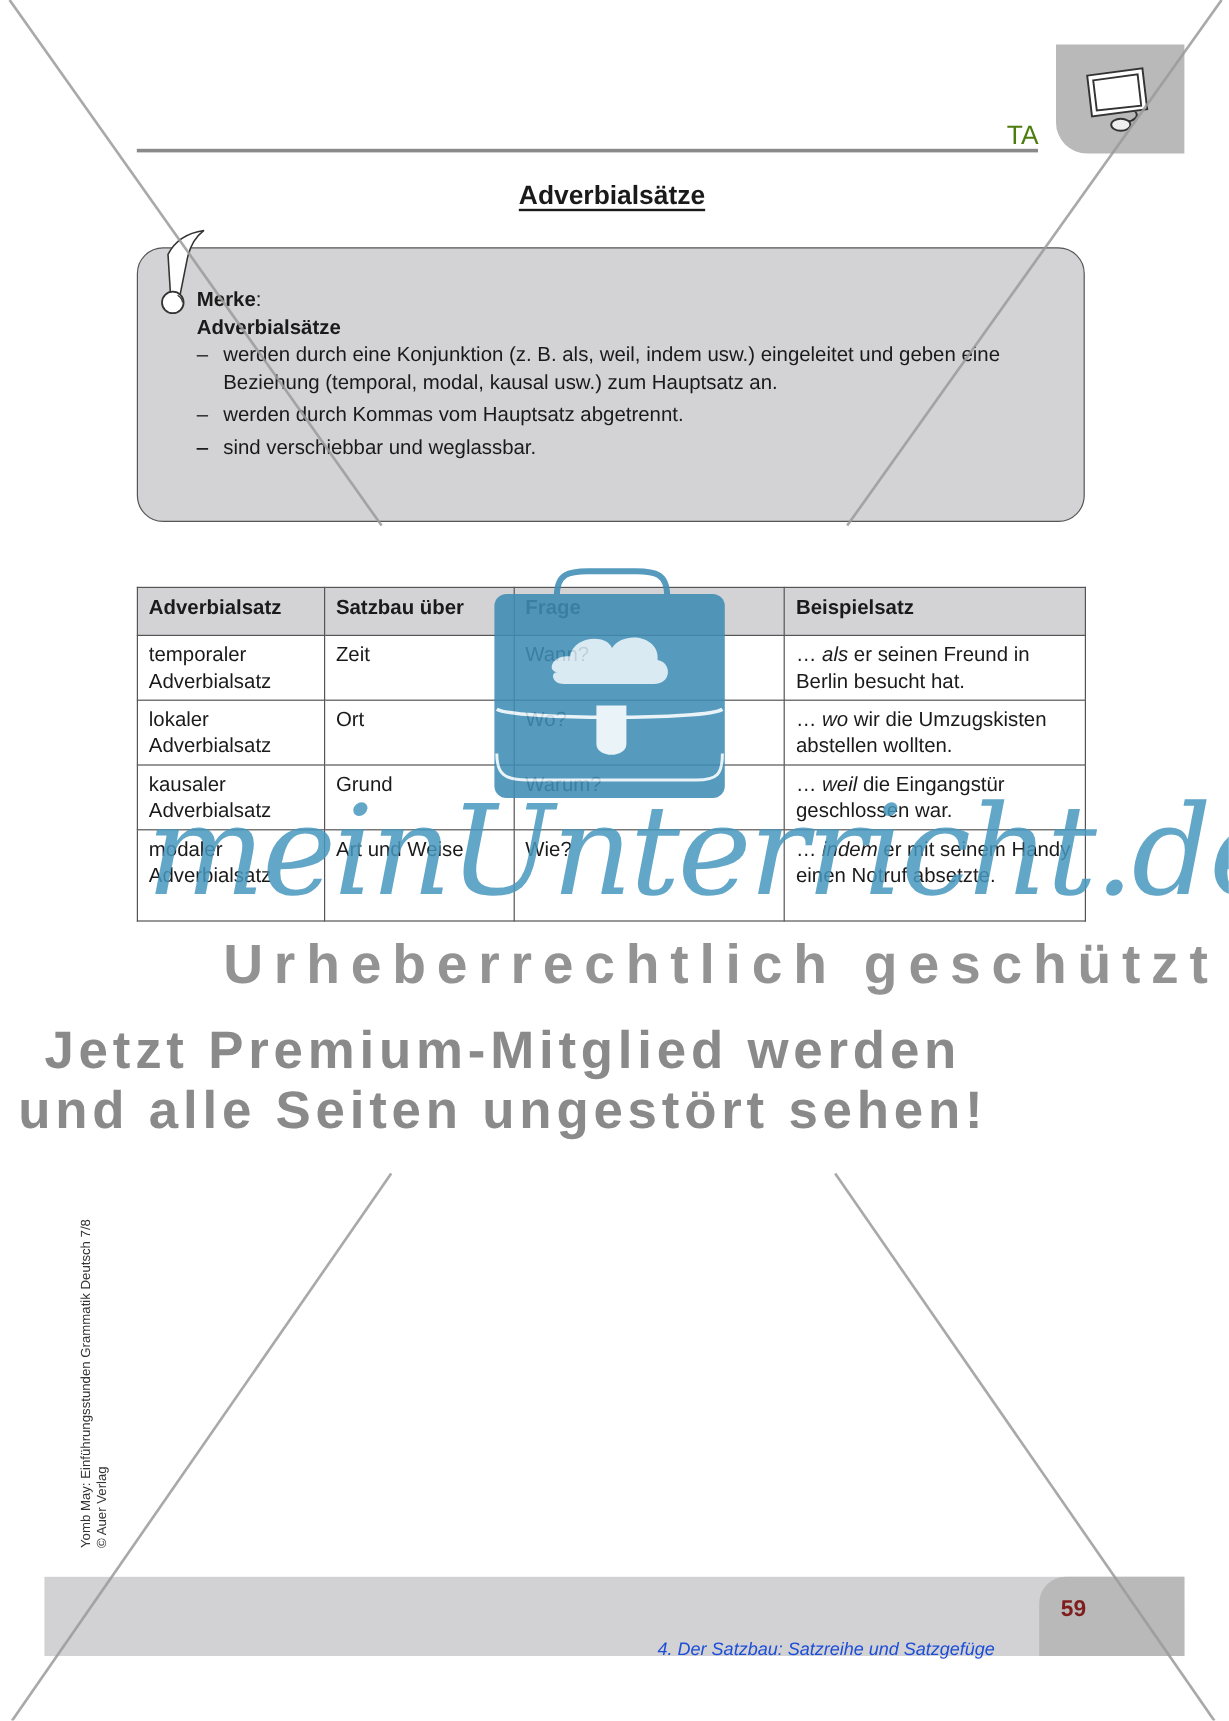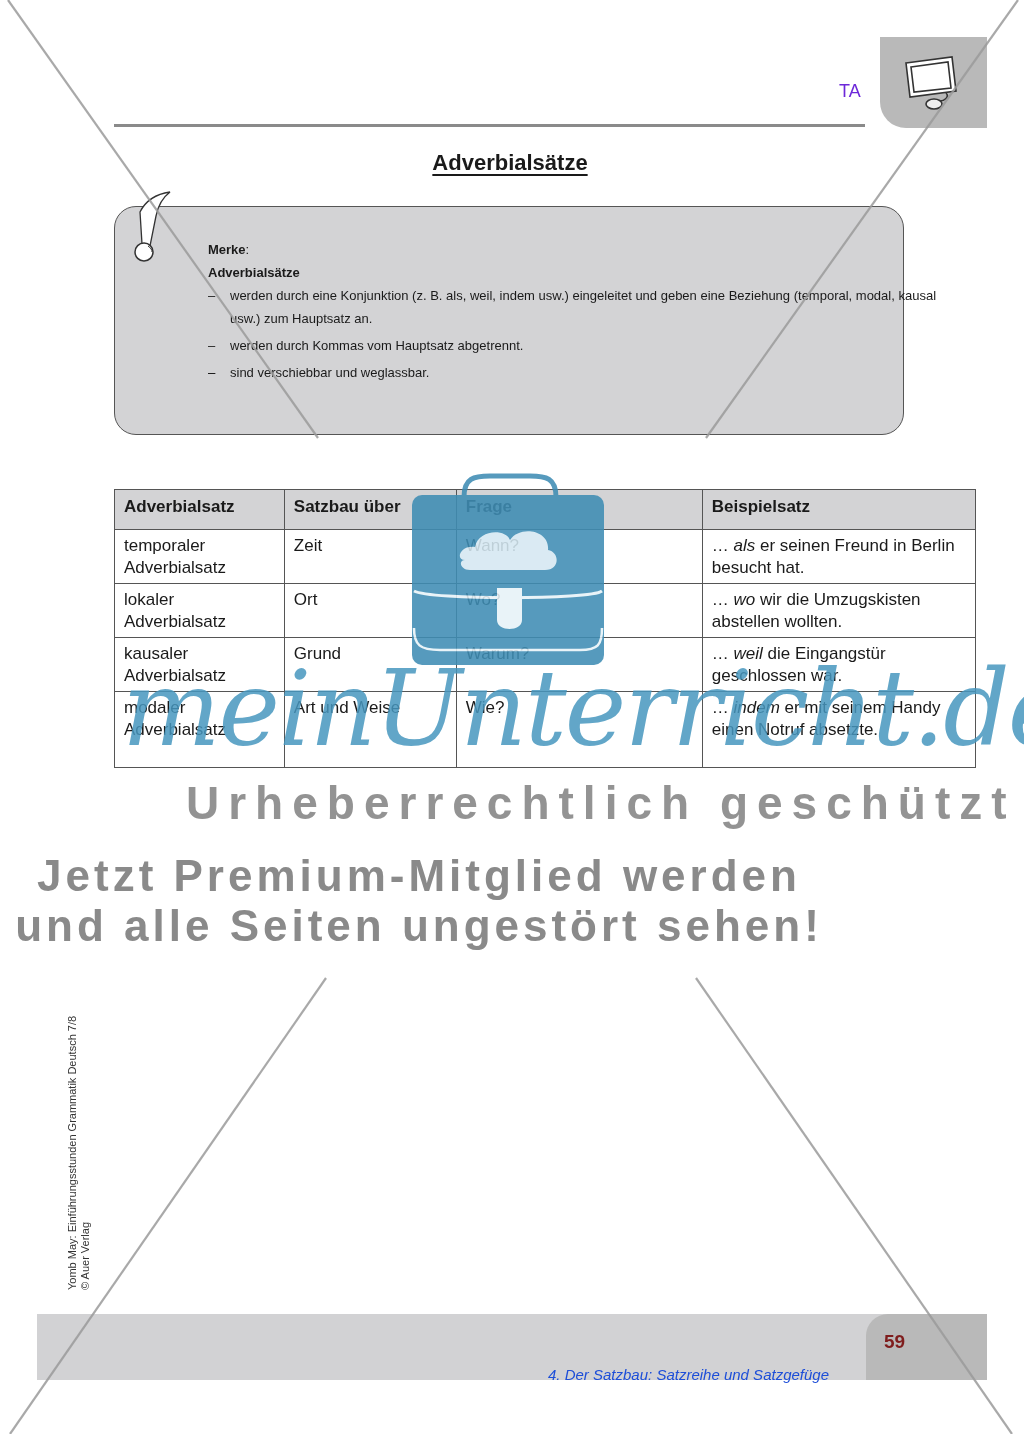--- a/index.html
+++ b/index.html
@@ -1,41 +1,41 @@
 <!DOCTYPE html>
 <html><head>
 <meta charset="utf-8">
 <style>
   html, body { margin: 0; padding: 0; background: #ffffff; }
   body { width: 1024px; height: 1434px; position: relative; overflow: hidden;
          font-family: "Liberation Sans", sans-serif; color: #1a1a1a; }
 
   
   .header-rule { position: absolute; left: 114px; top: 124px; width: 751px; height: 3px; background: #8a8a8a; }
-  .tab-label { position: absolute; left: 839px; top: 81px; font-size: 18px; color: #6d28d9; }
+  .tab-label { position: absolute; left: 839px; top: 100px; font-size: 22px; color: #4d7c0f; }
   .icon-tab { position: absolute; left: 880px; top: 37px; width: 107px; height: 91px; background: #b9b9b9;
               border-bottom-left-radius: 26px; }
   .icon-tab svg { position: absolute; left: 20px; top: 14px; }
 
   .page-title { position: absolute; left: 0; width: 1020px; top: 150px; text-align: center;
                 font-size: 22px; font-weight: bold; text-decoration: underline; text-underline-offset: 4px;
                 text-decoration-thickness: 2px; }
 
   
   .merke-box { position: absolute; left: 114px; top: 206px; width: 790px; height: 229px;
                background: #d3d3d5; border: 1.5px solid #555; border-radius: 22px; box-sizing: border-box; }
   .merke-pin { position: absolute; left: 128px; top: 186px; }
-  .merke-content { position: absolute; left: 164px; top: 238px; width: 730px; font-size: 13px; line-height: 23px; margin-left: 44px; }
+  .merke-content { position: absolute; left: 164px; top: 238px; width: 730px; font-size: 17px; line-height: 23px; }
   .merke-content .merke-head { font-weight: bold; }
   .merke-list { list-style: none; margin: 0; padding: 0; }
   .merke-list li { position: relative; padding-left: 22px; margin-bottom: 4px; }
   .merke-list li .dash { position: absolute; left: 0; top: 0; }
 
   
-  .adv-table { position: absolute; left: 114px; top: 489px; width: 862px; border-collapse: collapse;
+  .adv-table { position: absolute; left: 114px; top: 489px; width: 791px; border-collapse: collapse;
                font-size: 17px; line-height: 22px; }
   .adv-table th, .adv-table td { border: 1.5px solid #555; vertical-align: top; text-align: left;
                                  padding: 5px 9px 4px 9px; }
   .adv-table th { background: #d3d3d5; font-weight: bold; height: 29px; padding-top: 6px; }
   .adv-table td { height: 44px; margin-left: 32px; }
   .adv-table tr.row-3 td { height: 66px; }
   .adv-table tr.row-4 td { height: 66px; }
   .adv-table em { font-style: italic; }
 
   

